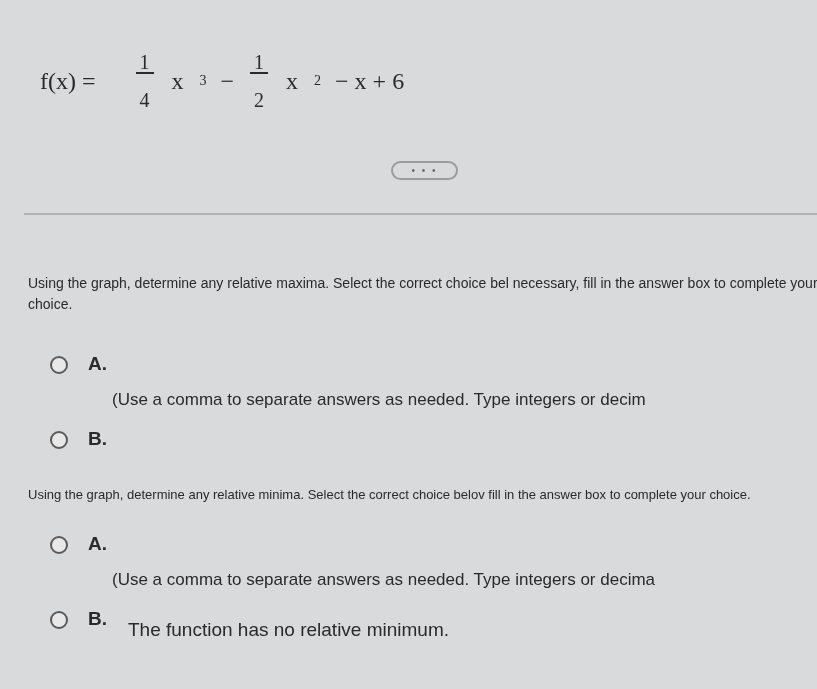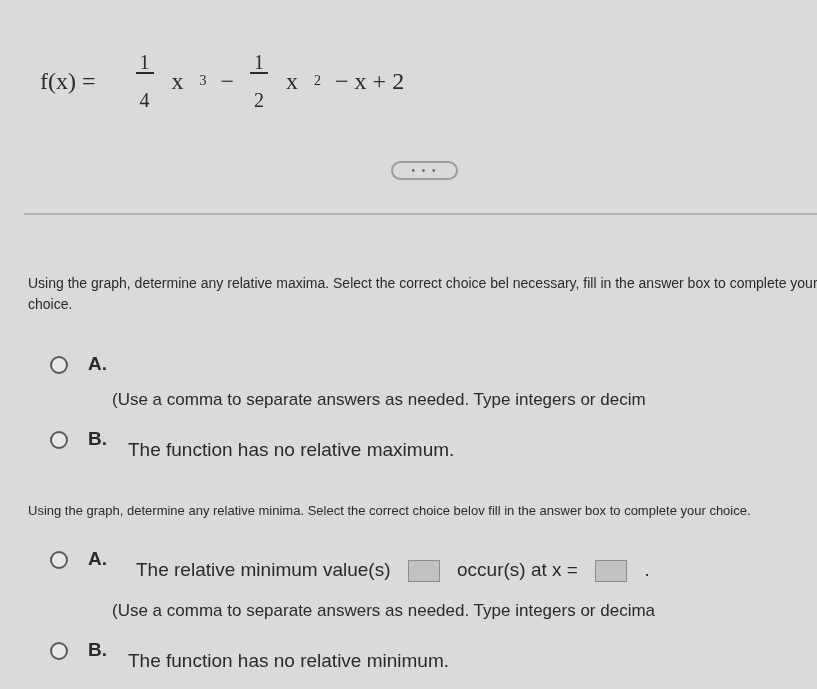--- a/index.html
+++ b/index.html
@@ -121,56 +121,48 @@
     </span>
     <span>x</span>
       <sup>3</sup>
     <span class="op">−</span>
     <span class="frac">
       <span class="num">1</span>
       <span class="den">2</span>
     </span>
     <span>x</span>
       <sup>2</sup>
-    <span class="op">− x + 2</span>
+    <span class="op">− x + 6</span>
   </div>
   <div class="ellipsis-divider">
     <div class="ellipsis-btn">• • •</div>
   </div>
 </div>
 
 <div class="question-block">Using the graph, determine any relative maxima. Select the correct choice bel necessary, fill in the answer box to complete your choice.</div>
 
 <div class="choices">
   <div class="choice-row">
     <div class="radio"></div>
     <div class="choice-label">A.</div>
   </div>
   <div class="choice-hint">(Use a comma to separate answers as needed. Type integers or decim</div>
 
   <div class="choice-row">
     <div class="radio"></div>
     <div class="choice-label">B.</div>
-    <div class="choice-text">The function has no relative maximum.</div>
   </div>
 </div>
 
 <div class="question-block-2">Using the graph, determine any relative minima. Select the correct choice belov fill in the answer box to complete your choice.</div>
 
 <div class="choices">
   <div class="choice-row">
     <div class="radio"></div>
     <div class="choice-label">A.</div>
-    <div class="choice-text">
-      <span>The relative minimum value(s)</span>
-      <span class="answer-box"></span>
-      <span>occur(s) at x =</span>
-      <span class="answer-box"></span>
-      <span>.</span>
-    </div>
   </div>
   <div class="choice-hint">(Use a comma to separate answers as needed. Type integers or decima</div>
 
   <div class="choice-row">
     <div class="radio"></div>
     <div class="choice-label">B.</div>
     <div class="choice-text">The function has no relative minimum.</div>
   </div>
 </div>
 

